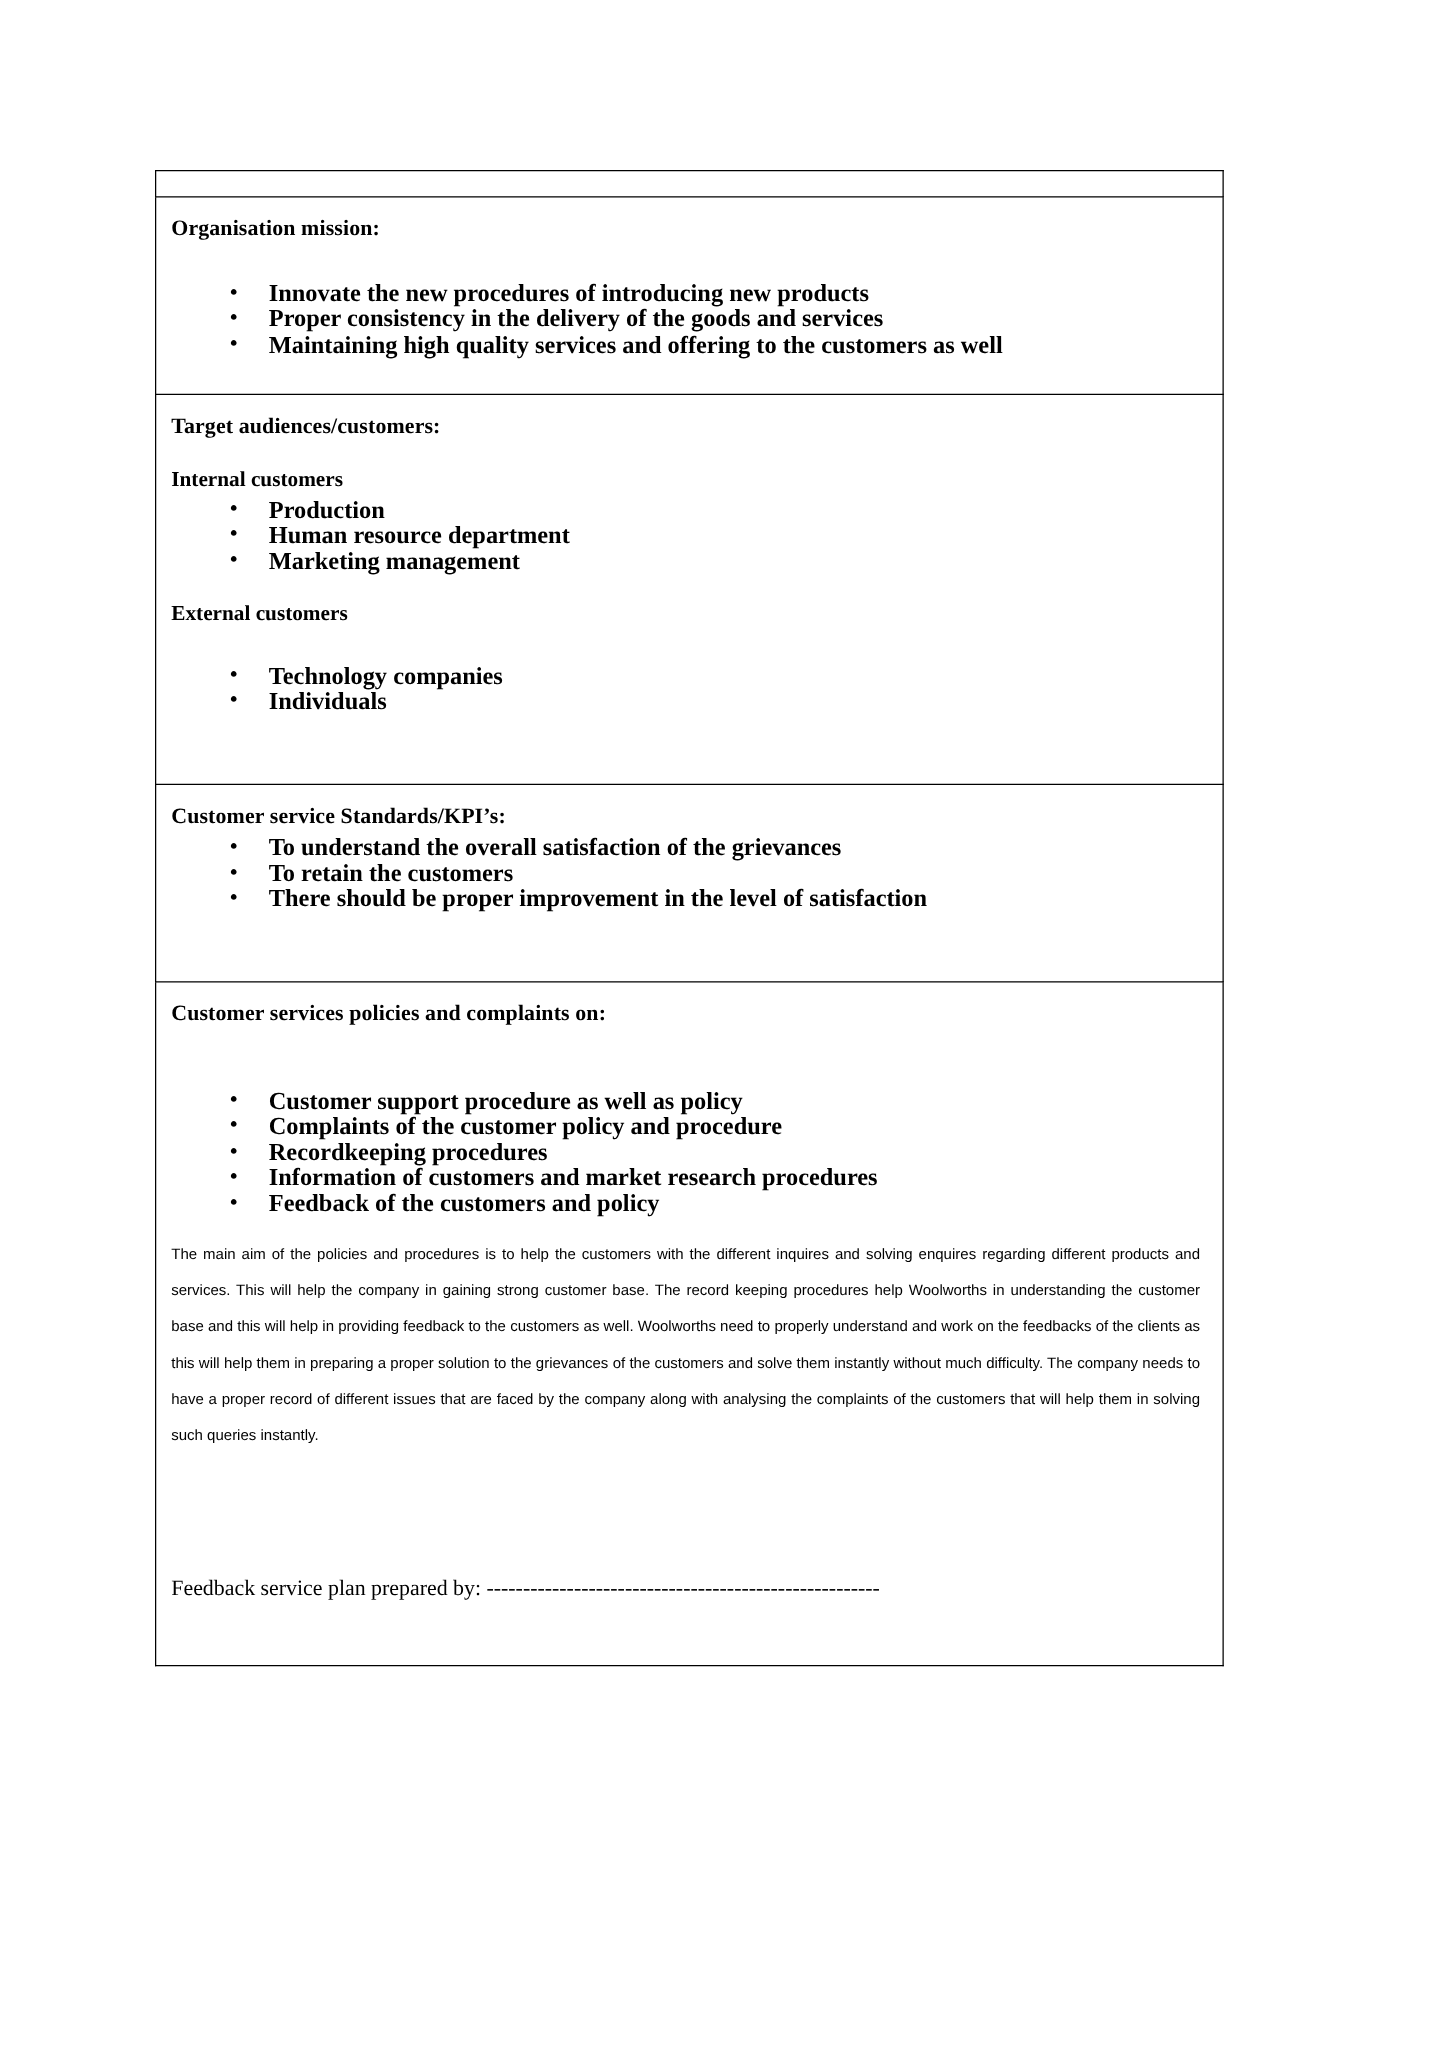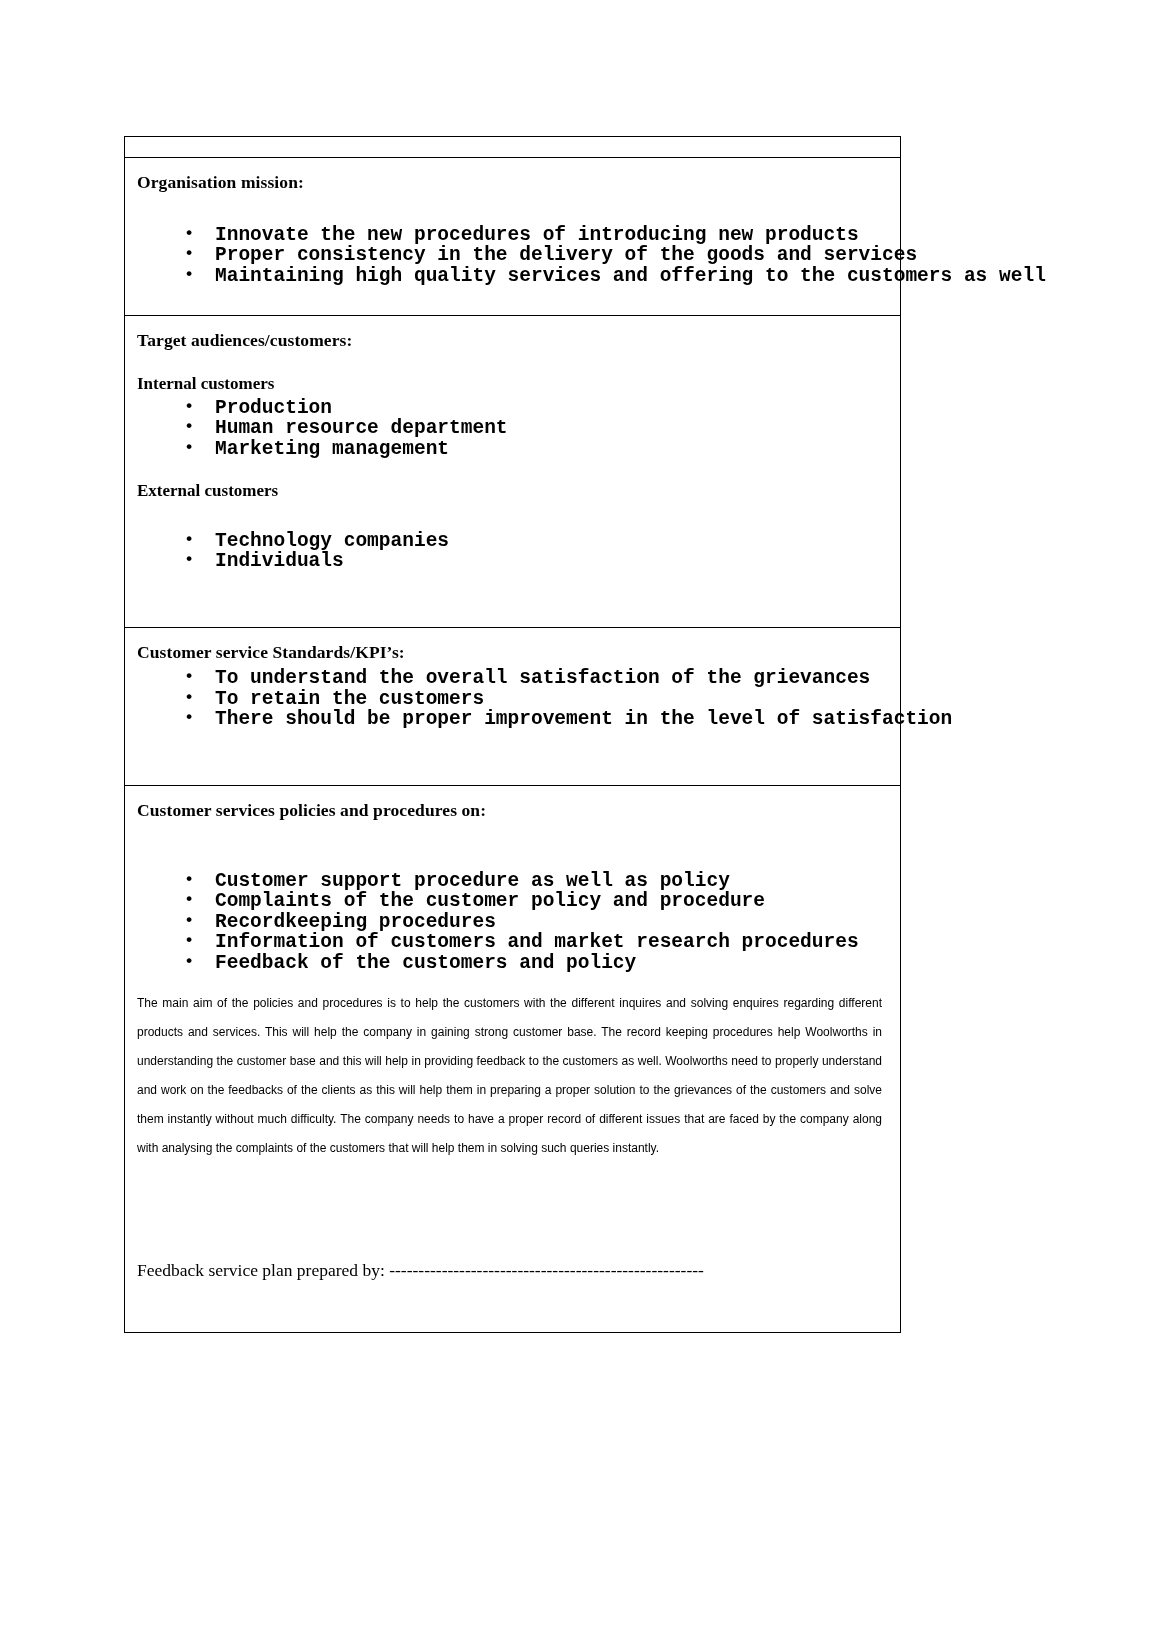--- a/index.html
+++ b/index.html
@@ -22,21 +22,21 @@
     top: 0;
     width: 1158px;
     height: 1638px;
     background: #ffffff;
   }
 
   .plan-table {
     position: absolute;
     left: 124px;
     top: 136px;
-    width: 777px;
+    width: 855px;
     border-collapse: collapse;
     table-layout: fixed;
   }
 
   .plan-table td {
     border: 1.4px solid #000000;
     padding: 0;
     vertical-align: top;
     background: #ffffff;
   }
@@ -67,21 +67,21 @@
     margin: 22px 0 4px 0;
   }
 
   
   ul.blist {
     list-style: none;
     margin: 0;
     padding: 0;
   }
   ul.blist li {
-    font-family: Liberation Mono, monospace;
+    font-family: Liberation Serif, serif;
     font-weight: bold;
     font-size: 19.5px;
     line-height: 1.0;
     padding: 0 0 0 78px;
     margin: 0 0 1px 0;
     position: relative;
     white-space: nowrap;
   }
   ul.blist li:before {
     content: "\2022";
@@ -179,21 +179,21 @@
               <li>There should be proper improvement in the level of satisfaction</li>
             </ul>
             <div class="gap-large"></div>
           </div>
         </td>
       </tr>
 
       <tr>
         <td>
           <div class="cell-pad">
-            <p class="sect-heading">Customer services policies and procedures on:</p>
+            <p class="sect-heading">Customer services policies and complaints on:</p>
             <div class="gap-large"></div>
             <ul class="blist">
               <li>Customer support procedure as well as policy</li>
               <li>Complaints of the customer policy and procedure</li>
               <li>Recordkeeping procedures</li>
               <li>Information of customers and market research procedures</li>
               <li>Feedback of the customers and policy</li>
             </ul>
 
             <p class="body-para">The main aim of the policies and procedures is to help the customers with the different inquires and solving enquires regarding different products and services. This will help the company in gaining strong customer base. The record keeping procedures help Woolworths in understanding the customer base and this will help in providing feedback to the customers as well. Woolworths need to properly understand and work on the feedbacks of the clients as this will help them in preparing a proper solution to the grievances of the customers and solve them instantly without much difficulty. The company needs to have a proper record of different issues that are faced by the company along with analysing the complaints of the customers that will help them in solving such queries instantly.</p>

